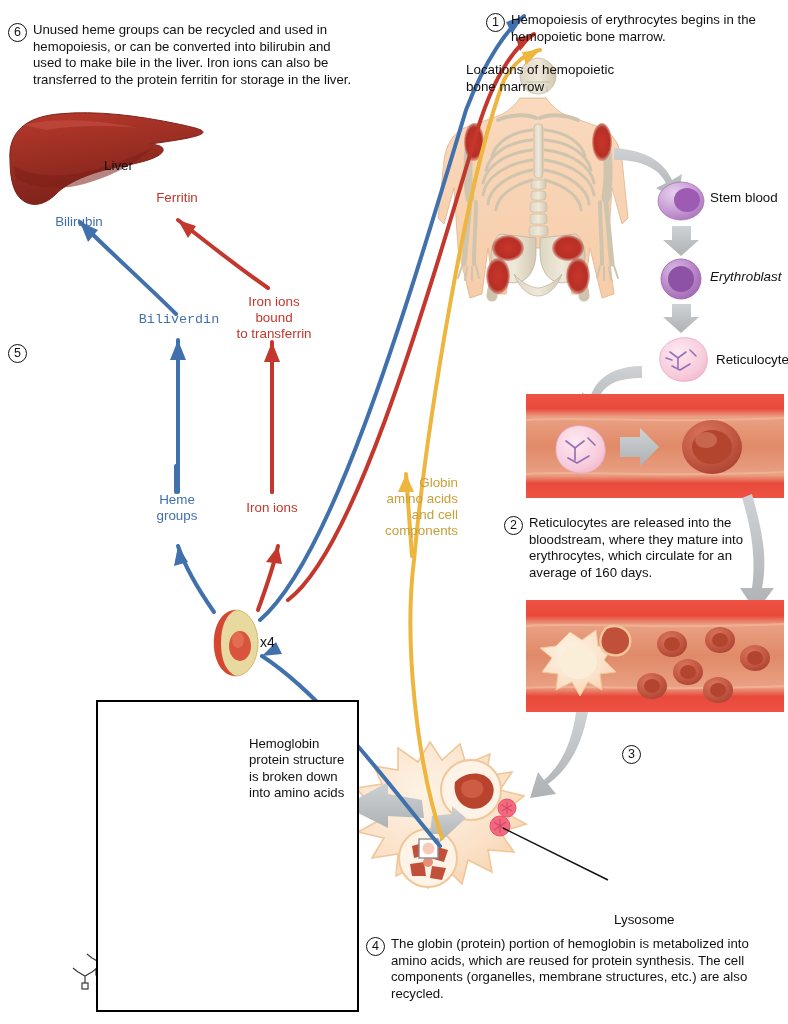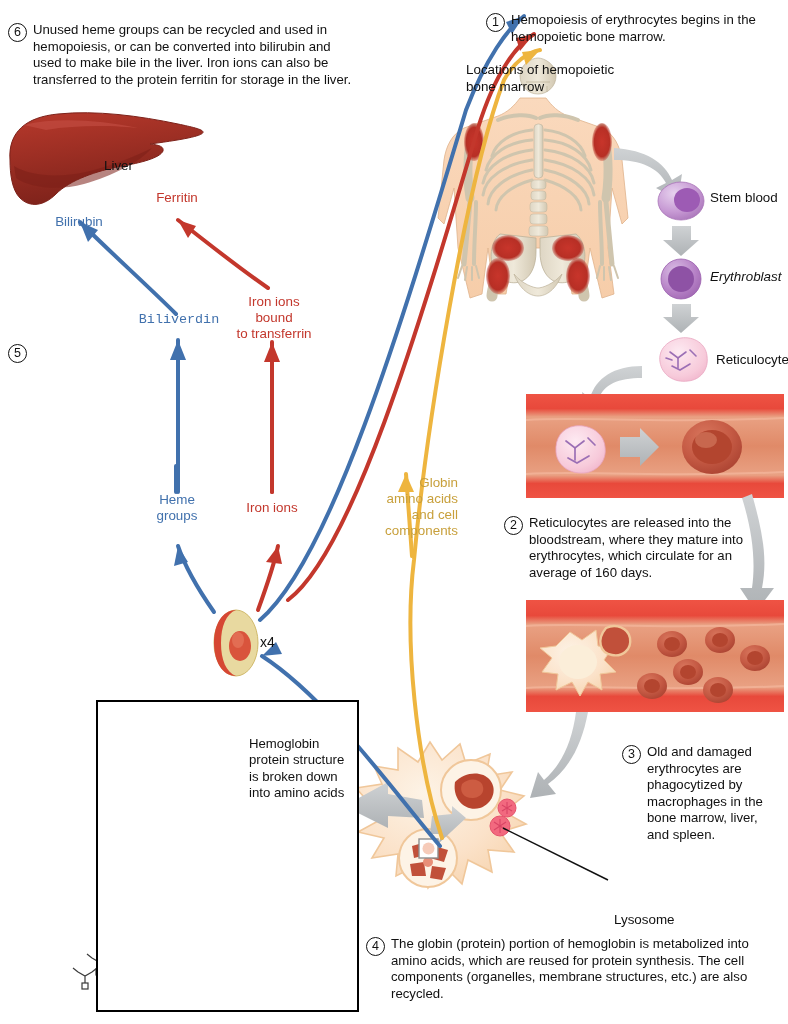--- a/index.html
+++ b/index.html
@@ -576,21 +576,20 @@
     <div class="body">Hemopoiesis of erythrocytes begins in the hemopoietic bone marrow.</div>
   </div>
 
   <div class="step" style="left:504px; top:515px; width:265px;">
     <div class="num">2</div>
     <div class="body">Reticulocytes are released into the bloodstream, where they mature into erythrocytes, which circulate for an average of 160 days.</div>
   </div>
 
   <div class="step" style="left:622px; top:744px; width:160px;">
     <div class="num">3</div>
-    <div class="body">Old and damaged erythrocytes are phagocytized by macrophages in the bone marrow, liver, and spleen.</div>
   </div>
 
   <div class="step" style="left:366px; top:936px; width:400px;">
     <div class="num">4</div>
     <div class="body">The globin (protein) portion of hemoglobin is metabolized into amino acids, which are reused for protein synthesis. The cell components (organelles, membrane structures, etc.) are also recycled.</div>
   </div>
 
   <div class="step" style="left:8px; top:343px; width:152px;">
     <div class="num">5</div>
   </div>

